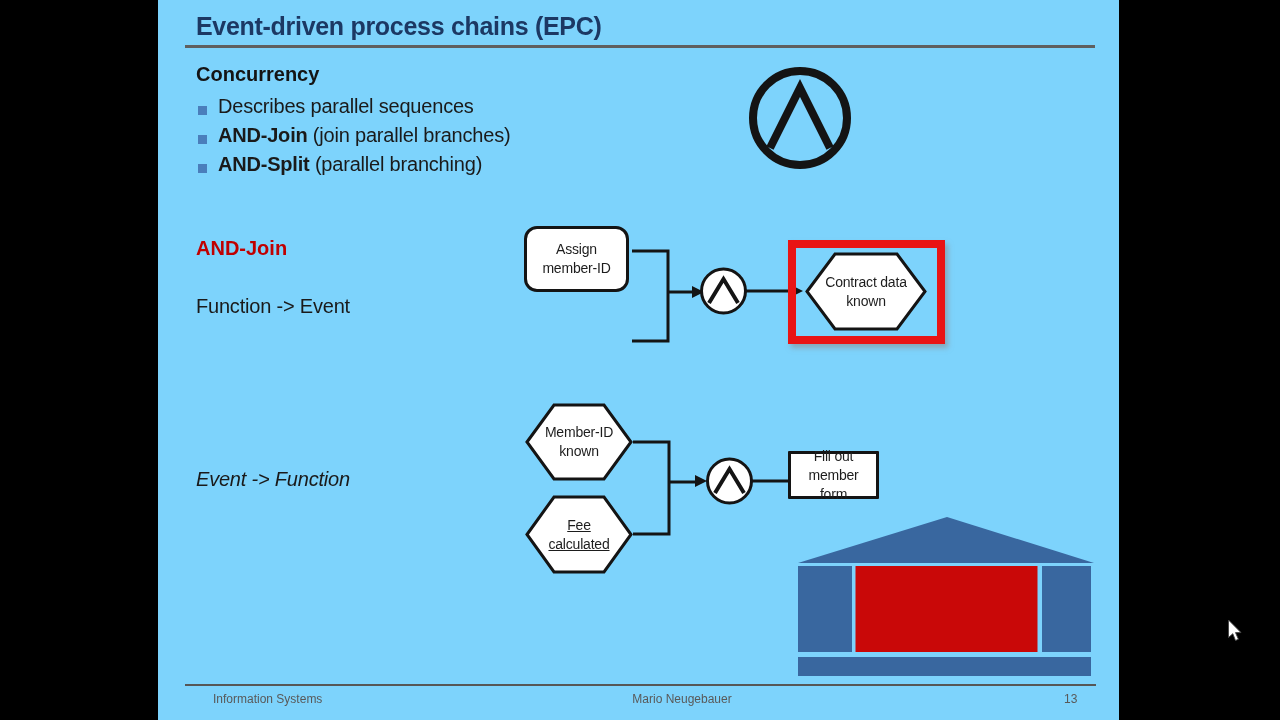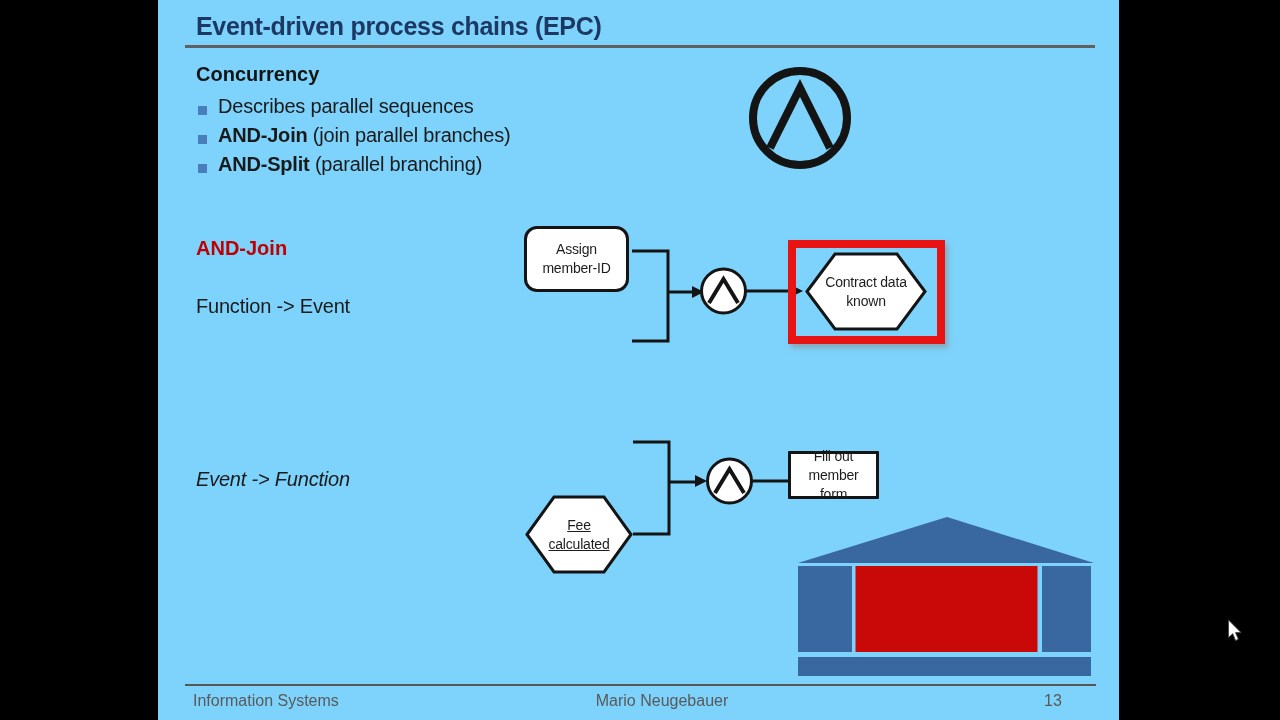--- a/index.html
+++ b/index.html
@@ -33,21 +33,21 @@
   .hex svg{position:absolute;left:0;top:0;width:100%;height:100%;}
   .hex .lbl{position:relative;}
   .red-frame{
     left:630px;top:240px;width:157px;height:104px;box-sizing:border-box;
     border:8px solid #e81414;z-index:3;
     box-shadow:3px 4px 5px rgba(140,140,140,0.6);
   }
   .connectors{left:0;top:0;width:961px;height:720px;z-index:1;}
   
   .footer-rule{left:27px;top:684px;width:911px;height:2px;background:#565656;}
-  .footer-text{font-size:16px;color:#595959;top:692px;white-space:nowrap;}
+  .footer-text{font-size:12px;color:#595959;top:692px;white-space:nowrap;margin-left:20px;}
   .footer-left{left:35px;}
   .footer-center{left:0;width:968px;text-align:center;padding-left:20px;}
   .footer-page{left:886px;}
 </style>
 </head>
 <body>
 
 <div class="stage">
   <div class="slide">
 
@@ -114,20 +114,26 @@
       <div class="lbl" style="width:84px;">Assign member-ID</div>
     </div>
     <div class="abs red-frame"></div>
     <div class="abs node hex" style="left:647px;top:252px;width:122px;height:79px;">
       <svg viewBox="0 0 122 79">
         <polygon points="2,39.5 30,2 92,2 120,39.5 92,77 30,77" fill="#ffffff" stroke="#141414" stroke-width="3"></polygon>
       </svg>
       <div class="lbl" style="width:94px;">Contract data known</div>
     </div>
 
+    <div class="abs node hex" style="left:367px;top:403px;width:108px;height:78px;">
+      <svg viewBox="0 0 108 78">
+        <polygon points="2,39 29,2 79,2 106,39 79,76 29,76" fill="#ffffff" stroke="#141414" stroke-width="3"></polygon>
+      </svg>
+      <div class="lbl" style="width:80px;">Member-ID known</div>
+    </div>
     <div class="abs node hex" style="left:367px;top:495px;width:108px;height:79px;">
       <svg viewBox="0 0 108 79">
         <polygon points="2,39.5 29,2 79,2 106,39.5 79,77 29,77" fill="#ffffff" stroke="#141414" stroke-width="3"></polygon>
       </svg>
       <div class="lbl" style="width:74px;text-decoration:underline;">Fee calculated</div>
     </div>
     <div class="abs node rrect" style="left:630px;top:451px;width:91px;height:48px;border-radius:1px;">
       <div class="lbl" style="width:58px;">Fill out member form</div>
     </div>
 

